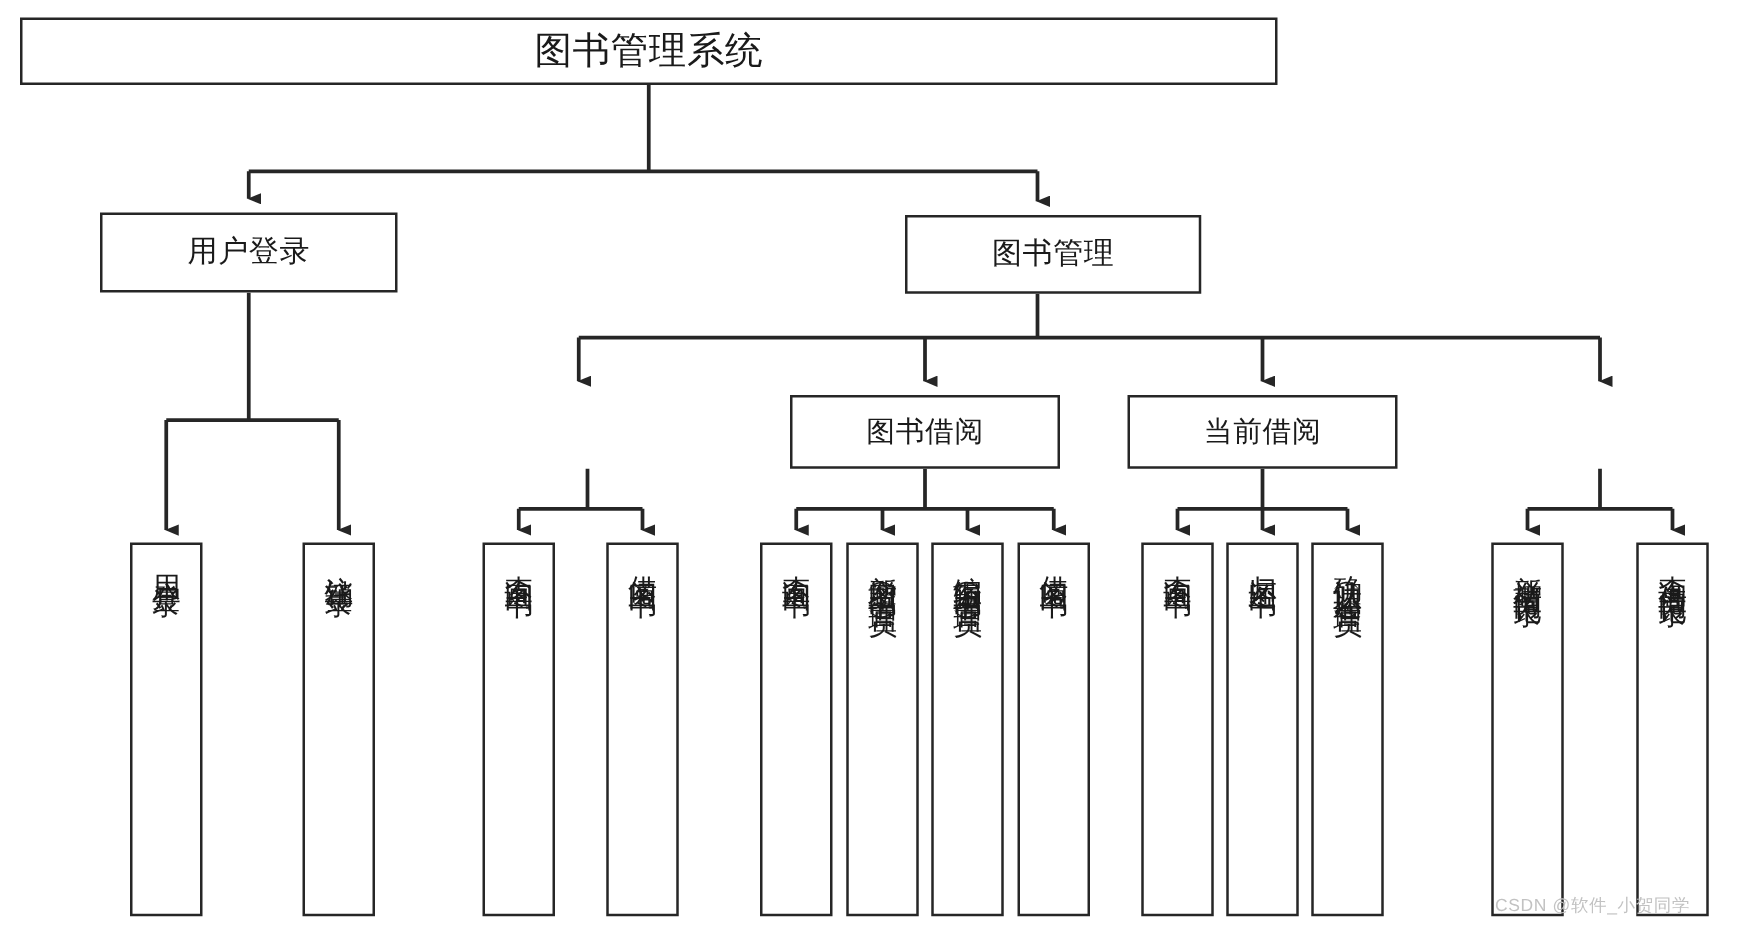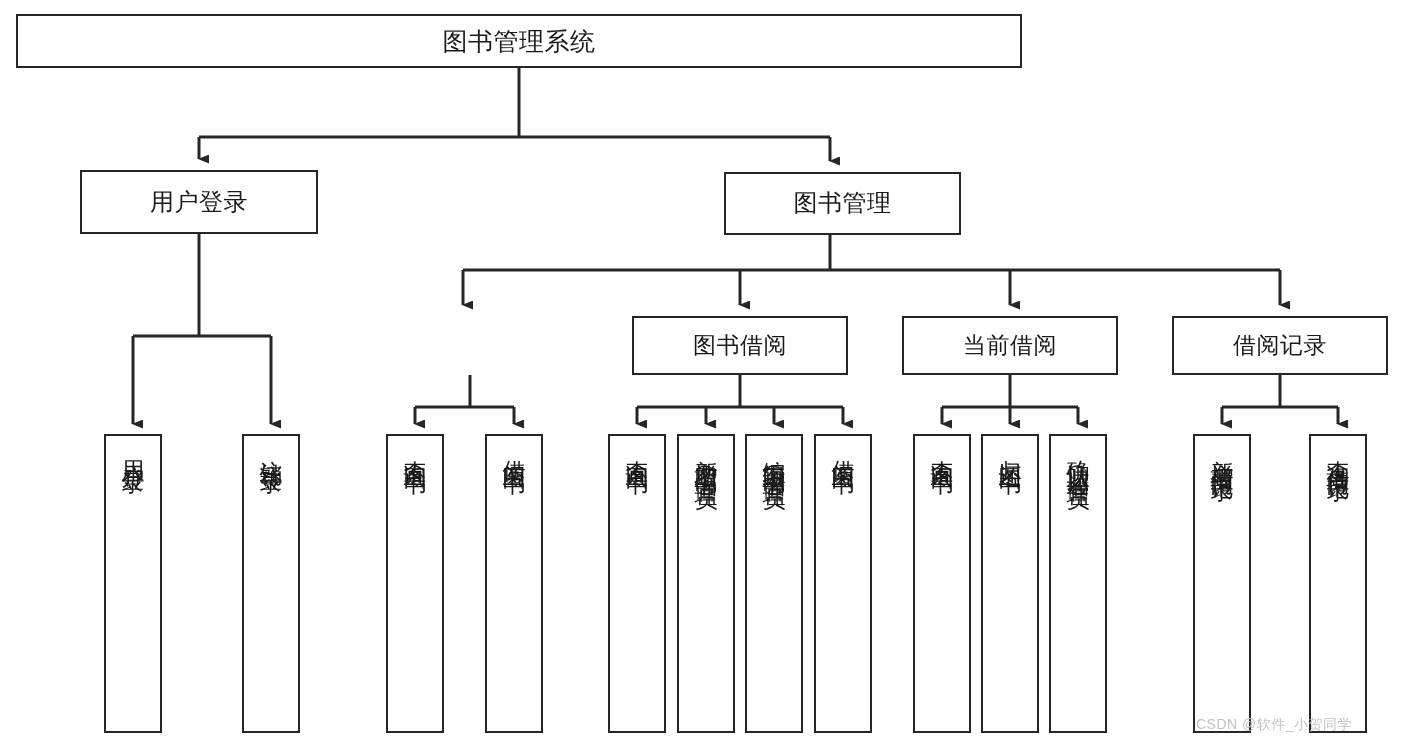--- a/index.html
+++ b/index.html
@@ -38,21 +38,21 @@
   }
   .node-label {
     color: #1a1a1a;
     text-align: center;
     line-height: 1.12;
     white-space: nowrap;
     letter-spacing: 0.5px;
   }
   
   .node.root { }
-  .node.root .node-label { font-size: 25px; }
+  .node.root .node-label { font-size: 30px; }
   .node.level2 .node-label { font-size: 24px; }
   .node.level3 .node-label { font-size: 23px; }
 
   
   .node.leaf {
     align-items: flex-start;
     justify-content: center;
     padding-top: 6px;
   }
   .node.leaf .node-label {
@@ -142,23 +142,20 @@
 
 
   <div class="node level3" style="left:632px; top:316px; width:216px; height:59px;">
     <span class="node-label">图书借阅</span>
   </div>
 
   <div class="node level3" style="left:902px; top:316px; width:216px; height:59px;">
     <span class="node-label">当前借阅</span>
   </div>
 
-  <div class="node level3" style="left:1172px; top:316px; width:216px; height:59px;">
-    <span class="node-label">借阅记录</span>
-  </div>
 
   <div class="node leaf" style="left:104px; top:434px; width:58px; height:299px;">
     <span class="node-label">用户登录</span>
   </div>
 
   <div class="node leaf" style="left:242px; top:434px; width:58px; height:299px;">
     <span class="node-label">注销登录</span>
   </div>
 
   <div class="node leaf" style="left:386px; top:434px; width:58px; height:299px;">

